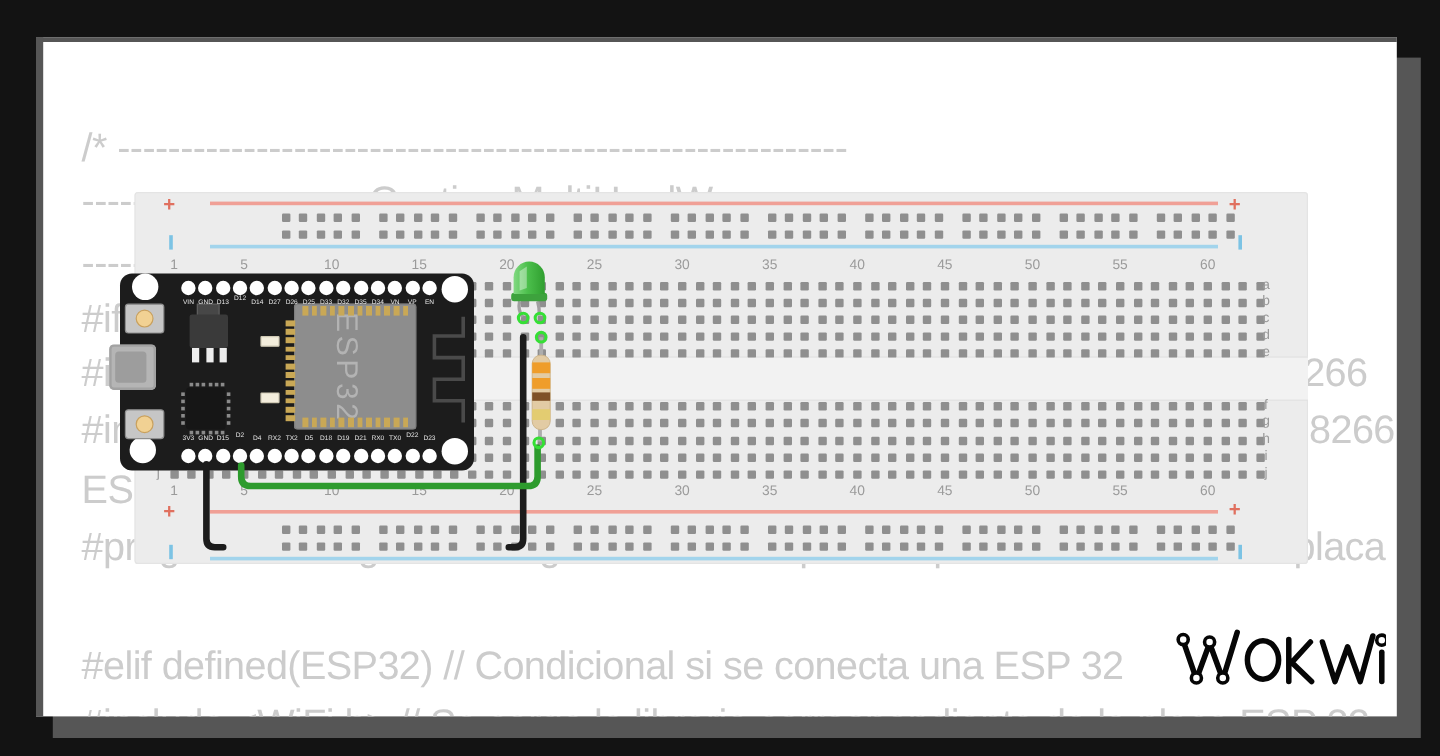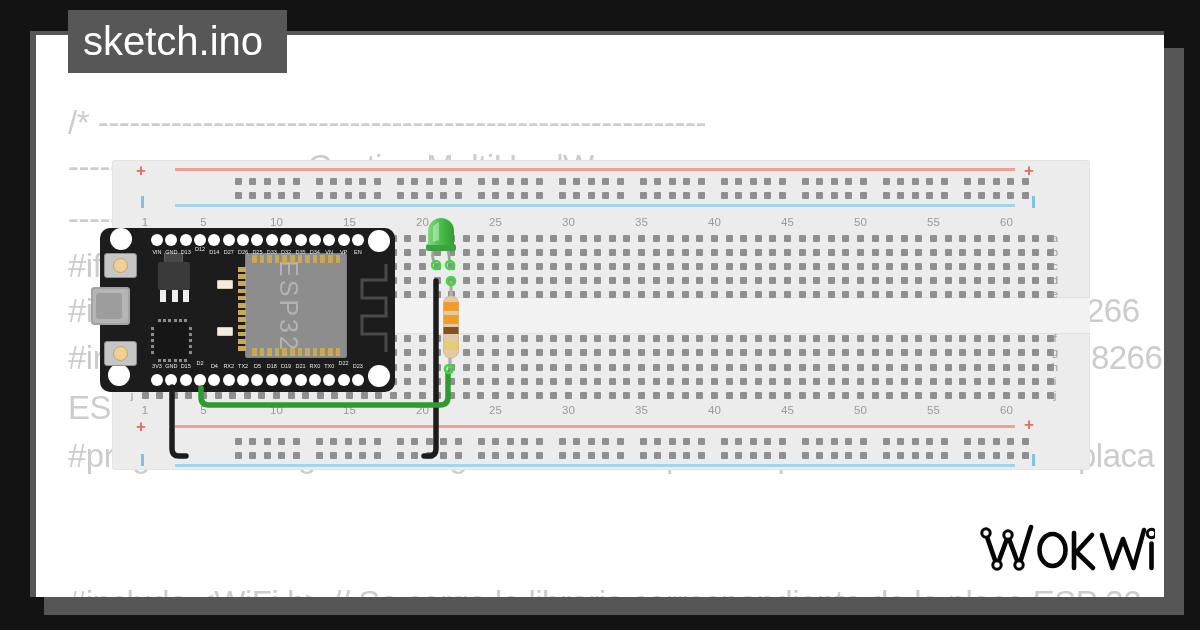--- a/index.html
+++ b/index.html
@@ -69,20 +69,21 @@
     <div class="code-layer" id="code-layer">
         <div class="code-line" style="top: 68px;">/* ----------------------------------------------------------</div>
         <div class="code-line" style="top: 112px;">---------------------- Gestion MultiHardWare ----------------------</div>
         <div class="code-line" style="top: 164px;">--------------------------------------------------------------</div>
         <div class="code-line" style="top: 211px;">#if defined(ESP8266) // Condicional si se conecta una ESP8266</div>
         <div class="code-line" style="top: 256px;">#include &lt;ESP8266WiFi.h&gt; // Se carga la libreria de la placa para ESP8266</div>
         <div class="code-line" style="top: 303px;">#include &lt;ESP8266WiFiMulti.h&gt; // Se carga la libreria para la placa ESP8266</div>
         <div class="code-line" style="top: 353px;">ESP8266WiFiMulti wifiMulti;</div>
         <div class="code-line" style="top: 401px;">#pragma message "El codigo se esta compilando para utilizarse con la placa ESP8266"</div>
         <div class="code-line" style="top: 449px;"></div>
+        <div class="code-line" style="top: 500px;">#elif defined(ESP32) // Condicional si se conecta una ESP 32</div>
         <div class="code-line" style="top: 548px;">#include &lt;WiFi.h&gt; // Se carga la libreria correspondiente de la placa ESP 32</div>
       </div>
 
     <div class="breadboard" id="breadboard">
       <div class="bb-channel"></div>
       <div class="rail-line rail-red" style="top:8px"></div>
       <div class="rail-line rail-blue" style="top:44px"></div>
       <div class="rail-line rail-red" style="top:265px"></div>
       <div class="rail-line rail-blue" style="top:304px"></div>
       <div class="rail-plus" style="left:24px;top:2px">+</div>
@@ -1170,16 +1171,13 @@
       <g fill="#ffffff" stroke="#060606" stroke-width="3">
         <circle cx="6" cy="11" r="4.2"></circle>
           <circle cx="28" cy="13" r="4.2"></circle>
         <circle cx="17" cy="43" r="4.2"></circle>
           <circle cx="39" cy="43" r="4.2"></circle>
         <circle cx="171.5" cy="11.5" r="4.2"></circle>
       </g>
     </svg>
   </div>
 
-  <div class="title-box">
-    <span>sketch.ino</span>
-  </div>
 </div>
 
 </body></html>

